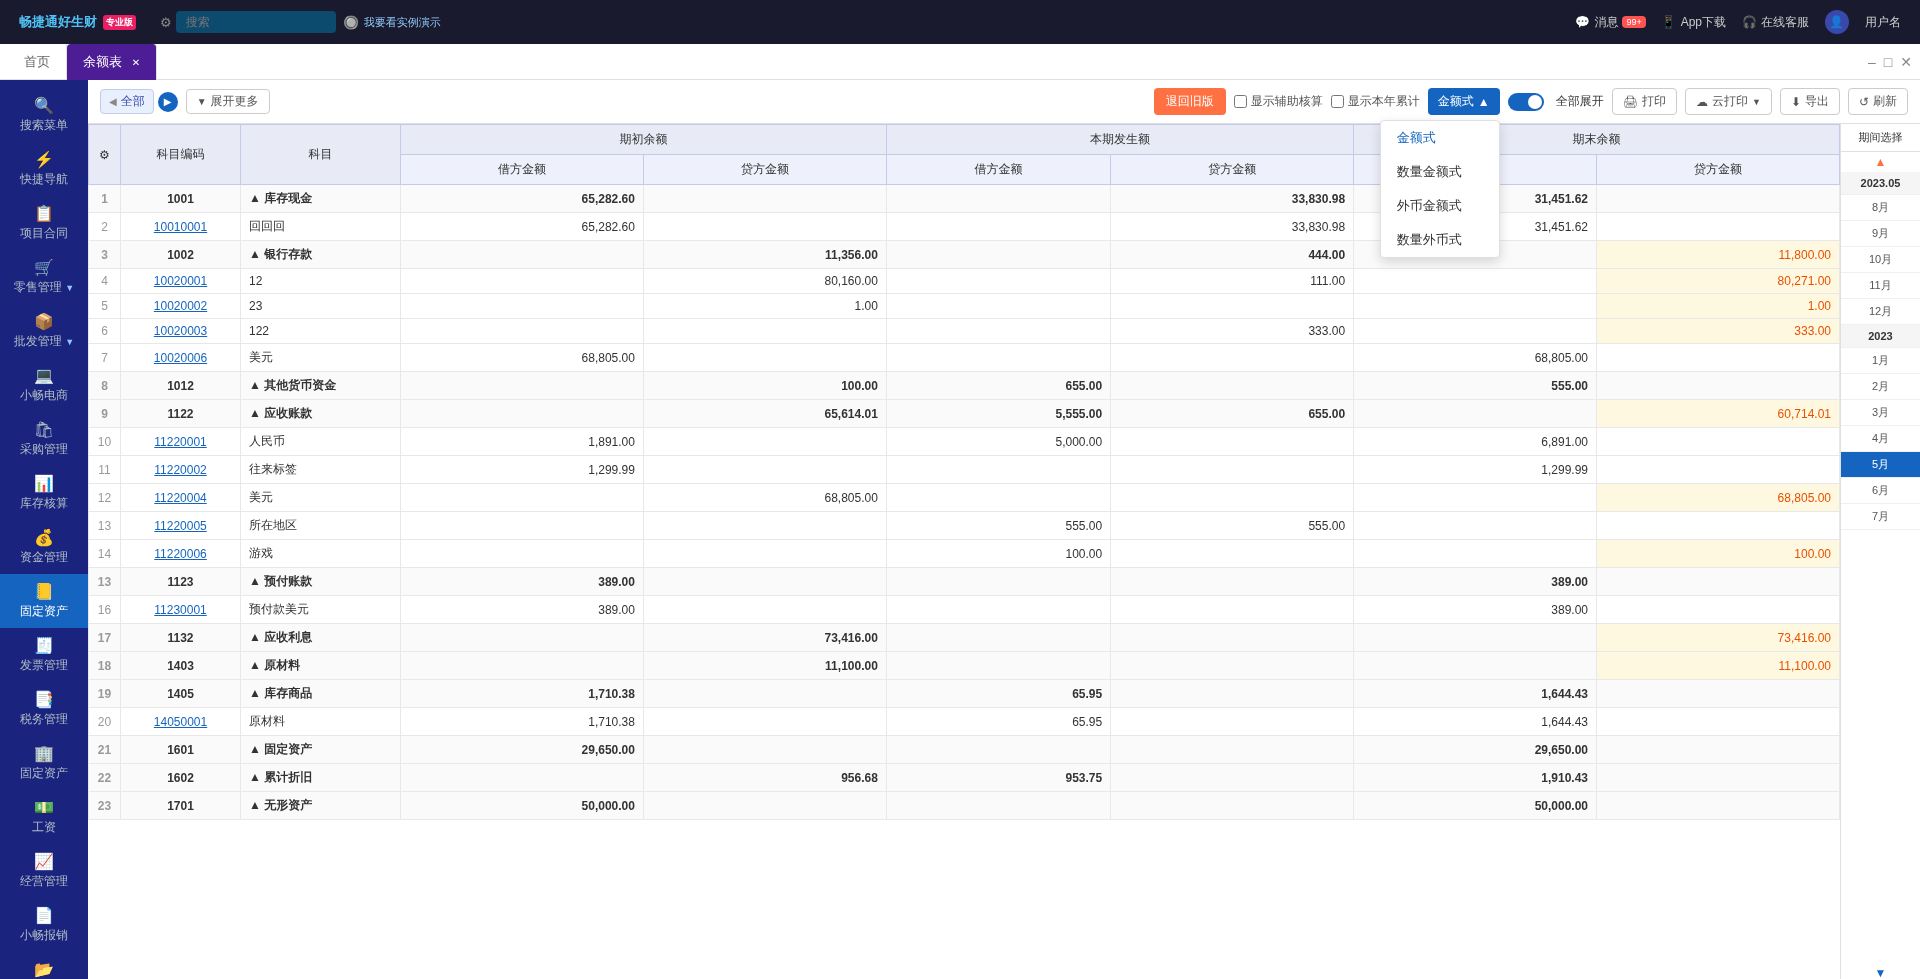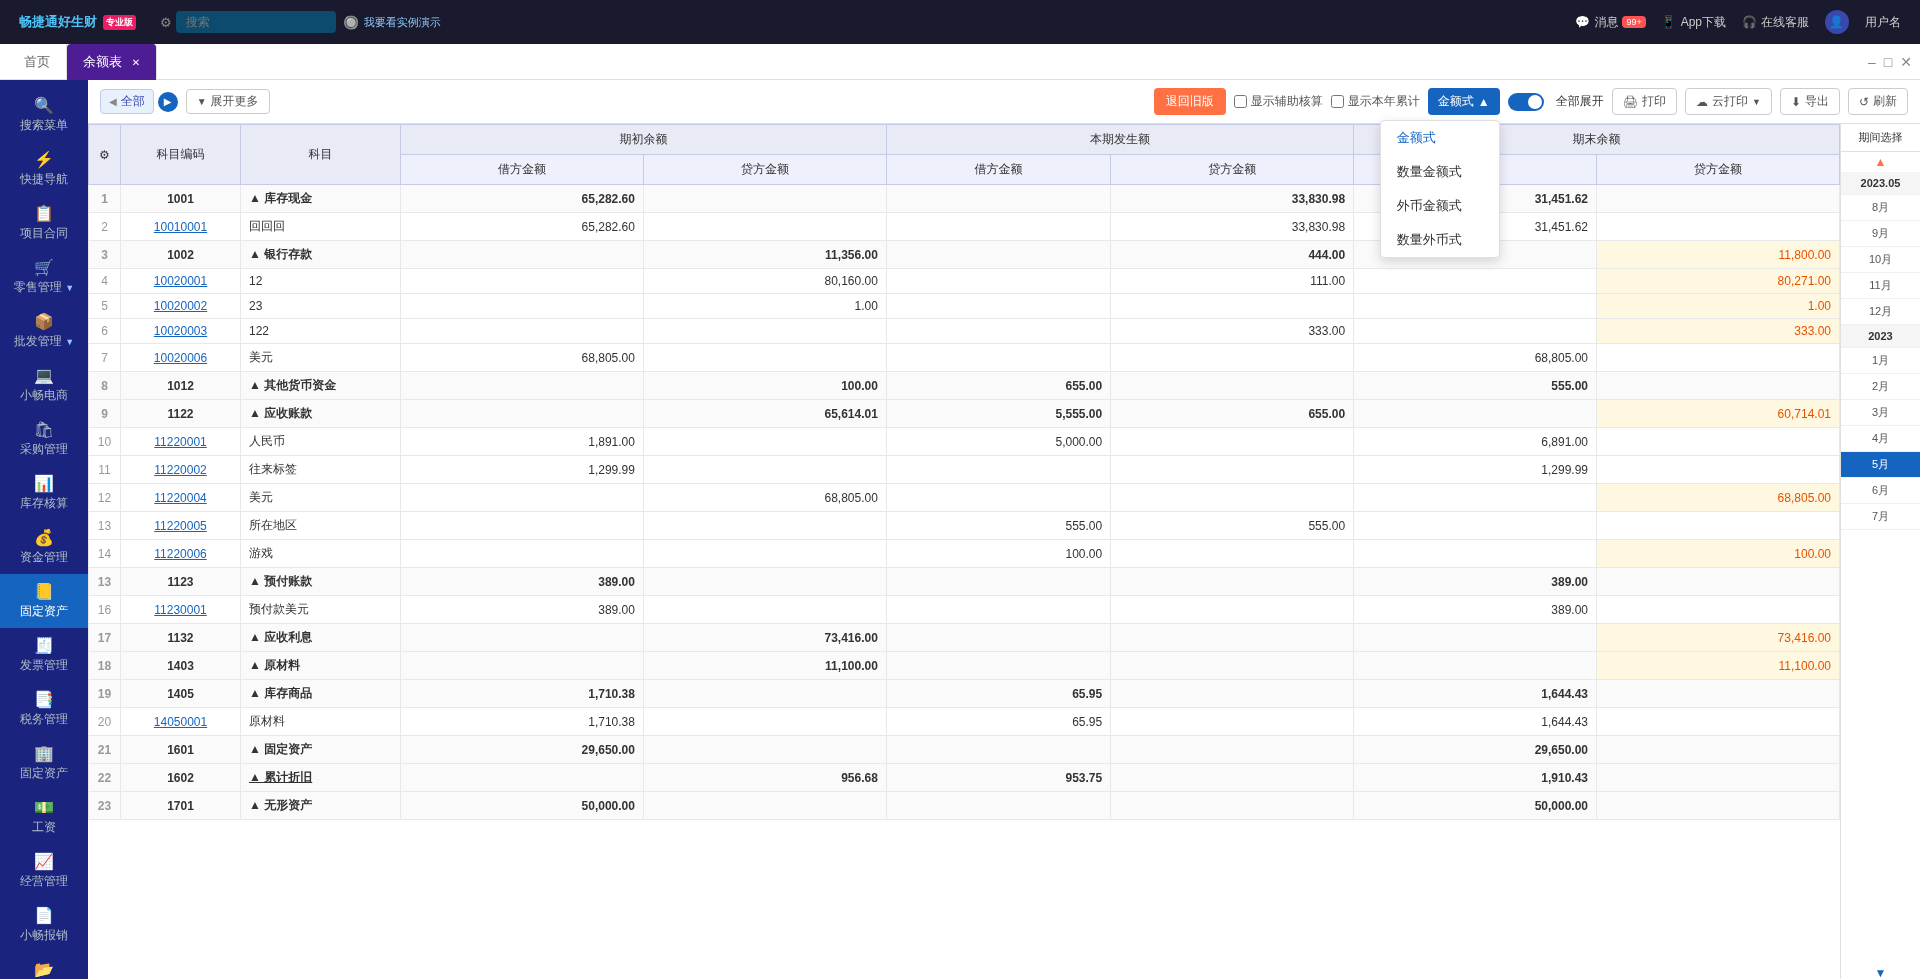--- a/index.html
+++ b/index.html
@@ -516,21 +516,21 @@
     <td class="num-right">29,650.00</td>
     <td class="num-right"></td>
     <td class="num-right"></td>
     <td class="num-right"></td>
     <td class="num-right ">29,650.00</td>
     <td class="num-right"></td>
   </tr>
               <tr class="parent-row">
     <td class="row-num">22</td>
     <td>1602</td>
-    <td class="name-col" style="font-weight:600;text-decoration:underline;">▲ 累计折旧</td>
+    <td class="name-col" style="font-weight:600;">▲ 累计折旧</td>
     <td class="num-right"></td>
     <td class="num-right">956.68</td>
     <td class="num-right">953.75</td>
     <td class="num-right"></td>
     <td class="num-right ">1,910.43</td>
     <td class="num-right"></td>
   </tr>
               <tr class="parent-row">
     <td class="row-num">23</td>
     <td>1701</td>

